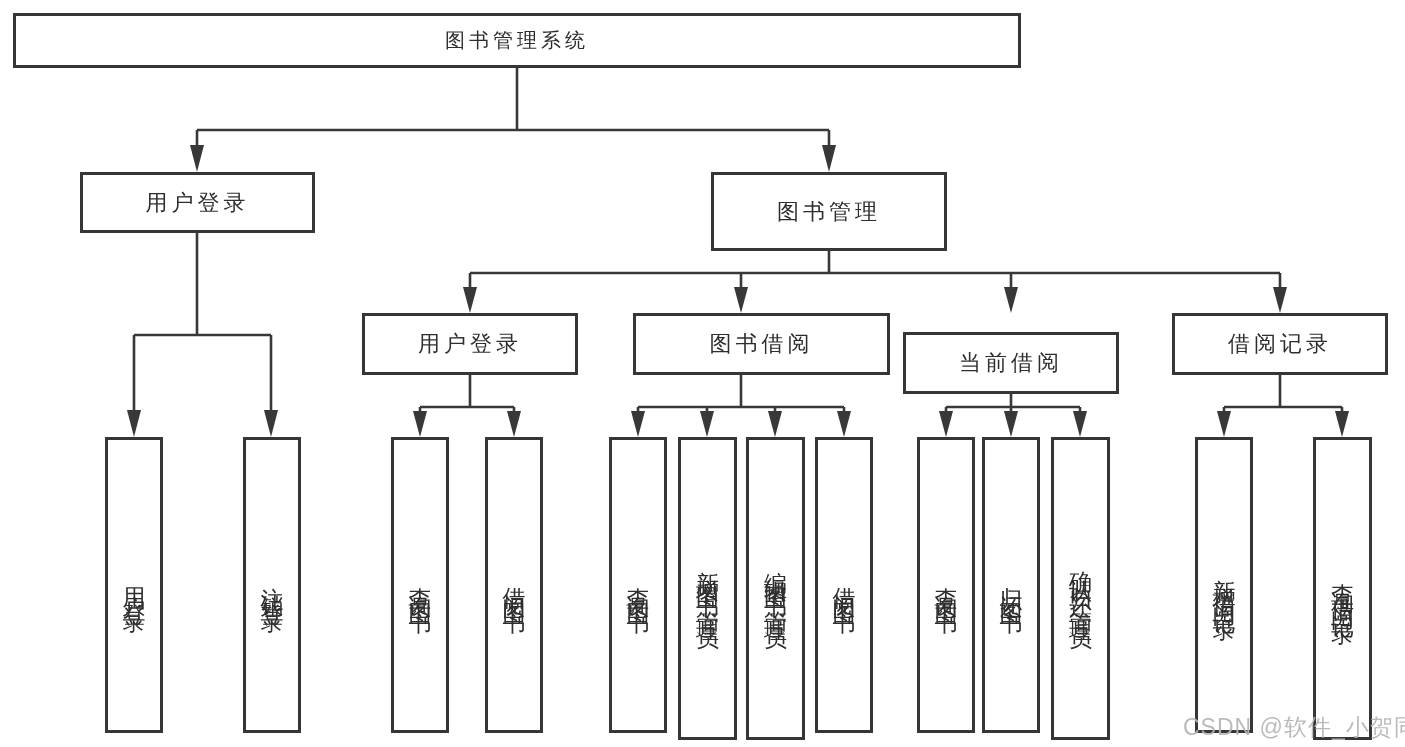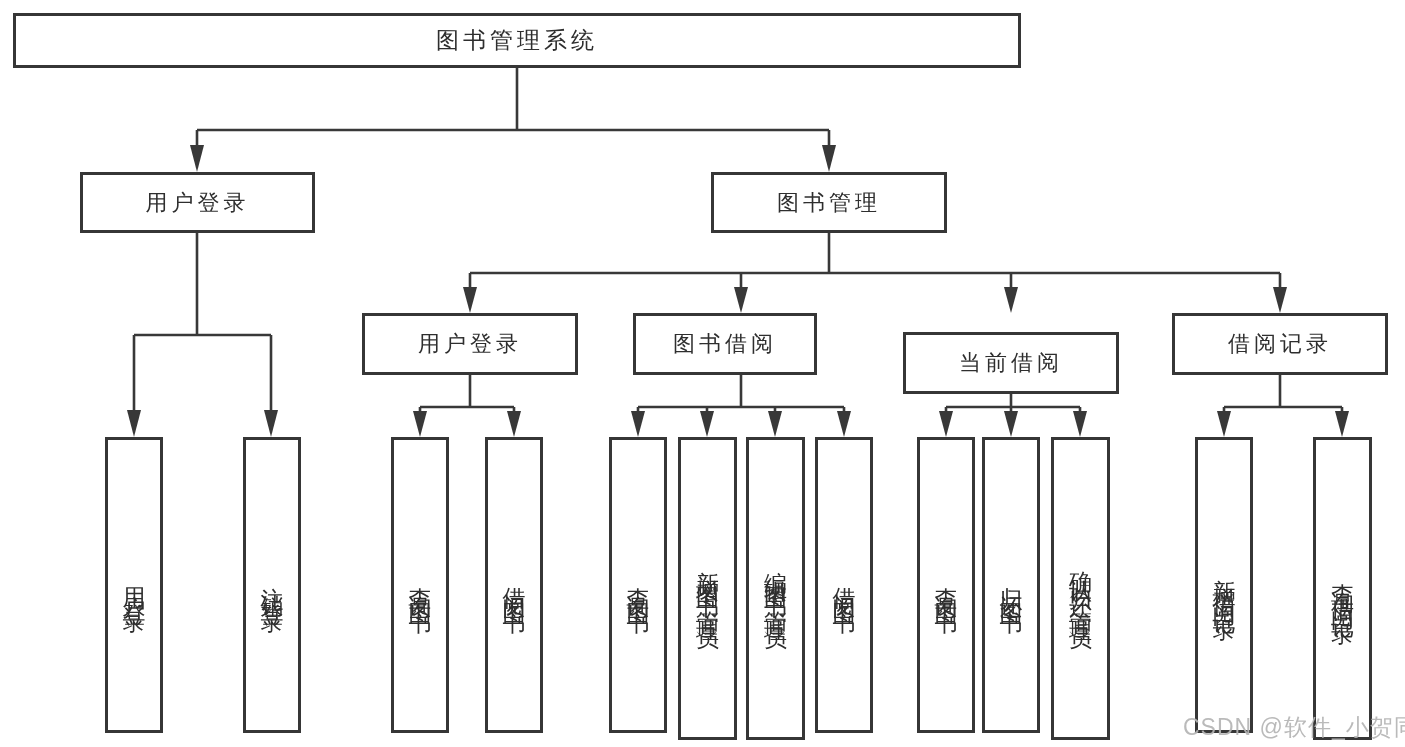--- a/index.html
+++ b/index.html
@@ -14,31 +14,31 @@
   .canvas{
     position:relative;width:1405px;height:747px;background:var(--bg);overflow:hidden;
   }
   .wires{position:absolute;left:0;top:0;width:1405px;height:747px;}
   .box{
     position:absolute;background:#fff;border:3px solid var(--border);
     display:flex;align-items:center;justify-content:center;
     color:var(--text);
   }
   .hlabel{font-size:22px;letter-spacing:4px;white-space:nowrap;}
-  .title .hlabel{font-size:23px;}
+  .title .hlabel{font-size:20px;}
   .leaf span{
     writing-mode:vertical-rl;text-orientation:mixed;
     font-size:23px;letter-spacing:8px;line-height:1.35;white-space:nowrap;
   }
   
   .n-root  {left:13px;  top:13px;  width:1008px;height:55px;}
   .n-l2a   {left:80px;  top:172px; width:235px; height:61px;}
-  .n-l2b   {left:711px; top:172px; width:236px; height:61px;}
+  .n-l2b   {left:711px; top:172px; width:236px; height:79px;}
   .n-l3a   {left:362px; top:313px; width:216px; height:62px;}
-  .n-l3b   {left:633px; top:313px; width:184px; height:62px;}
+  .n-l3b   {left:633px; top:313px; width:257px; height:62px;}
   .n-l3c   {left:903px; top:332px; width:216px; height:62px;}
   .n-l3d   {left:1172px;top:313px; width:216px; height:62px;}
   .leaf    {top:437px;  width:58px; height:296px;}
   .leaf.tall{height:303px;width:59px;}
   .lf1 {left:105px;}  .lf2 {left:243px;}
   .lf3 {left:391px;}  .lf4 {left:485px;}
   .lf5 {left:609px;}  .lf6 {left:678px;}
   .lf7 {left:746px;}  .lf8 {left:815px;}
   .lf9 {left:917px;}  .lf10{left:982px;}
   .lf11{left:1051px;} .lf12{left:1195px;}

